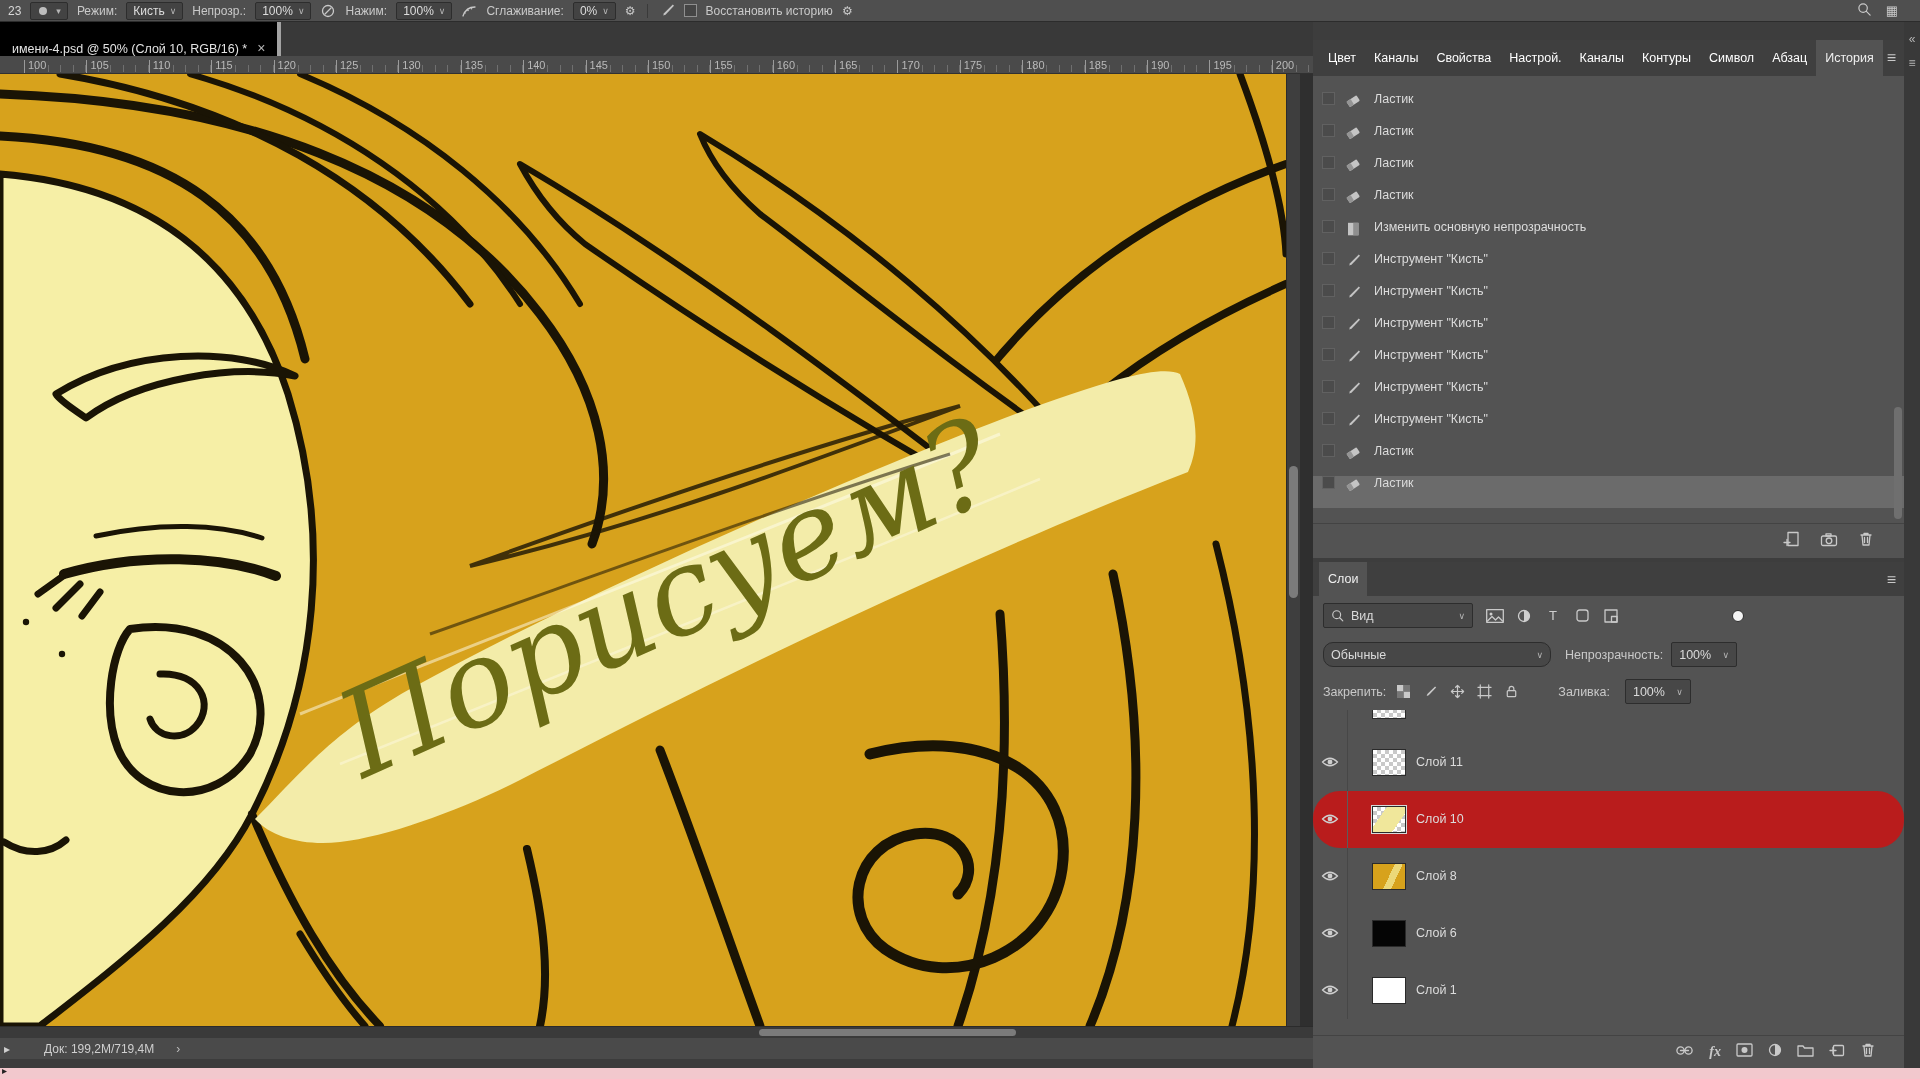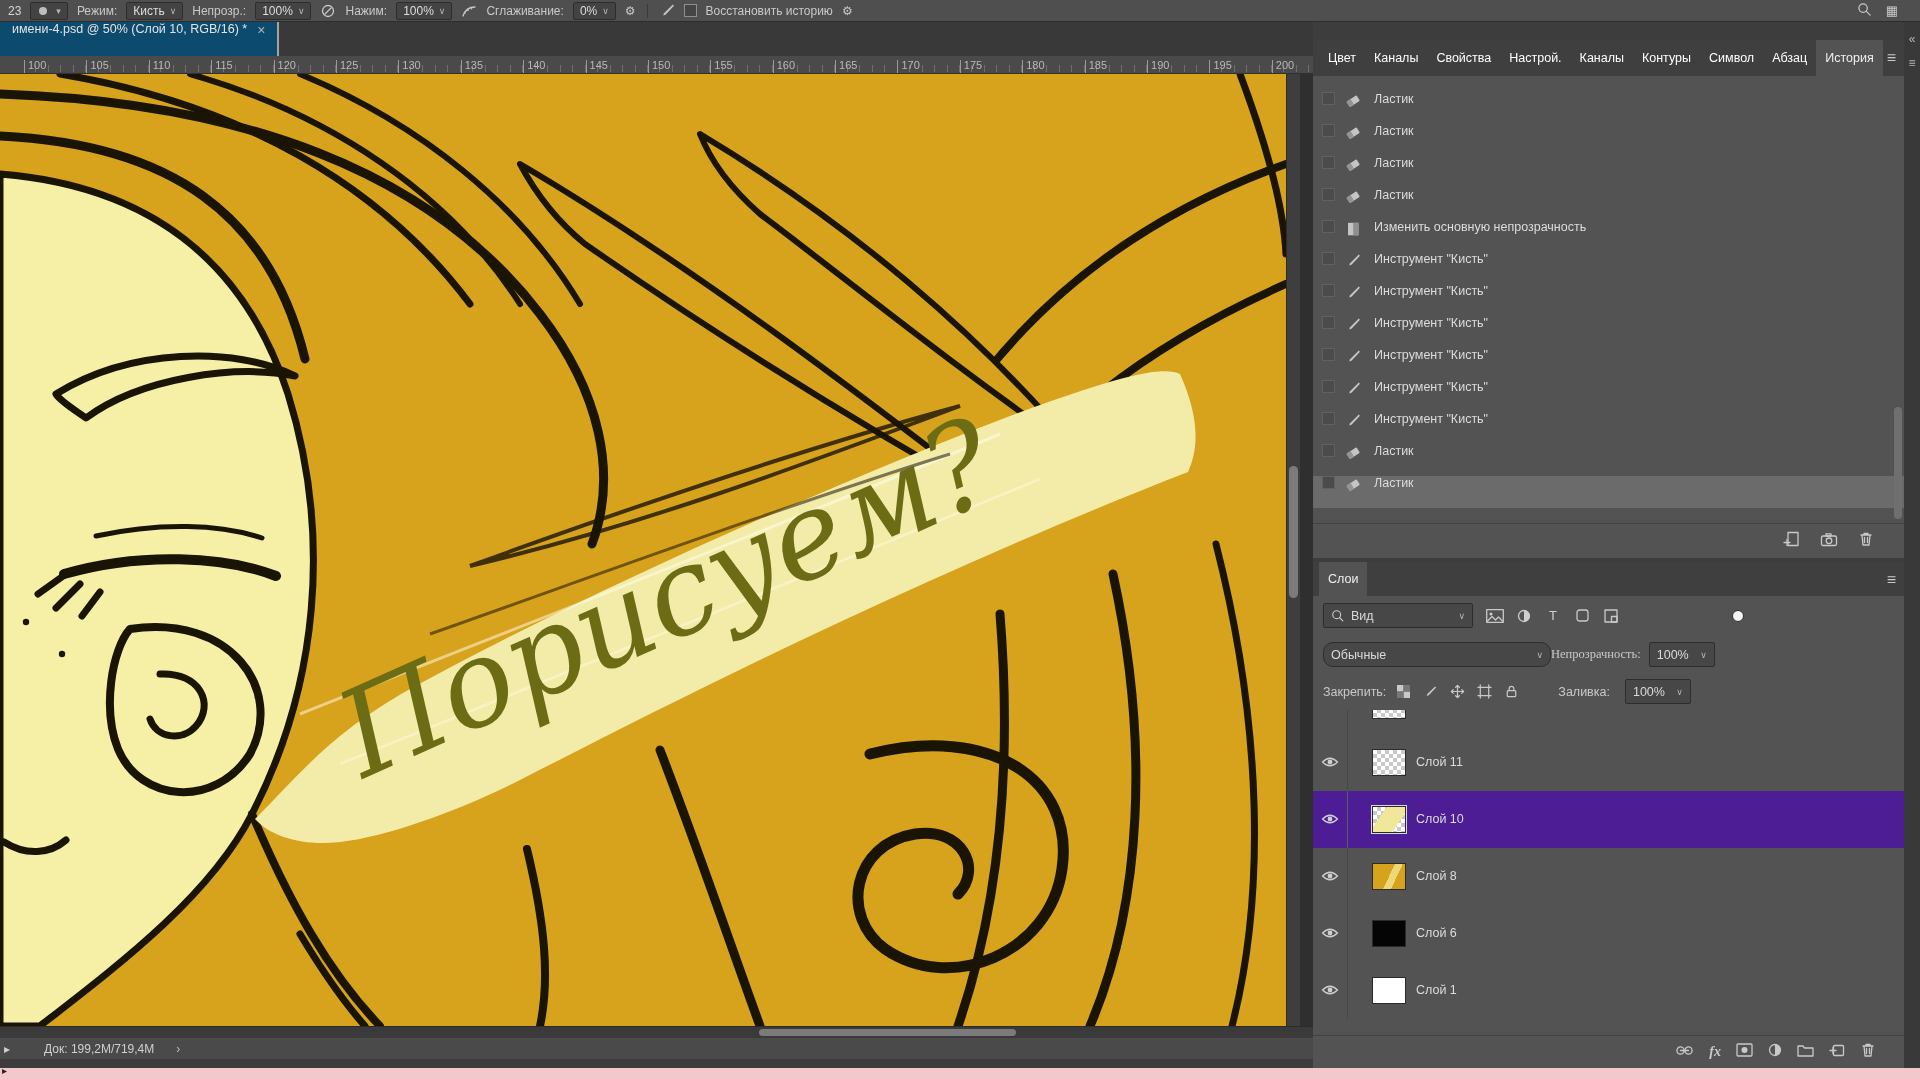--- a/index.html
+++ b/index.html
@@ -26,21 +26,21 @@
 
   
   .left-col{position:absolute;top:22px;left:0;width:1313px;height:1046px;}
   .right-col{position:absolute;top:22px;left:1313px;width:591px;height:1046px;background:#3d3d3d;display:flex;flex-direction:column;}
   .dock-strip{position:absolute;top:22px;left:1904px;width:16px;height:1046px;background:#393939;display:flex;flex-direction:column;align-items:center;padding-top:10px;box-sizing:border-box;gap:10px;}
   .pink-strip{position:absolute;left:0;top:1068px;width:1920px;height:11px;background:#f2c8cd;}
   .pink-strip .tri{position:absolute;left:2px;top:-3px;color:#222;font-size:10px;}
 
   
   .doc-tabs{height:34px;background:#393939;display:flex;align-items:stretch;}
-  .doc-tab{background:#0c4a6e;color:#e3e3e3;font-size:12.5px;display:flex;align-items:flex-start;gap:10px;padding:0 12px;border-right:2px solid #a3a3a3;}
+  .doc-tab{background:#000000;color:#e3e3e3;font-size:12.5px;display:flex;align-items:flex-end;gap:10px;padding:0 12px;border-right:4px solid #a3a3a3;}
   .doc-close{color:#b5b5b5;font-size:14px;cursor:pointer;}
 
   
   .ruler{
     position:relative;height:18px;background-color:#4a4a4a;border-bottom:1px solid #313131;
     display:flex;padding-left:24px;box-sizing:border-box;overflow:hidden;
     background-image:repeating-linear-gradient(90deg,transparent 0,transparent 11.5px,#6f6f6f 11.5px,#6f6f6f 12.48px);
     background-size:1310px 7px;background-repeat:no-repeat;background-position:24px calc(100% - 1px);
   }
   .ruler-cell{position:relative;flex:0 0 62.4px;width:62.4px;color:#b9b9b9;font-size:11px;padding:3px 0 0 4px;box-sizing:border-box;}
@@ -97,21 +97,21 @@
   .lbl{color:#c9c9c9;font-size:12.5px;}
   .val-box{width:66px;height:25px;background:#474747;border:1px solid #2d2d2d;border-radius:2px;display:flex;align-items:center;justify-content:space-between;padding:0 7px;color:#dadada;font-size:12.5px;box-sizing:border-box;cursor:pointer;}
   .lock-row{height:36px;background:#535353;display:flex;align-items:center;padding:0 10px;gap:7px;}
   .lock-icons{display:flex;gap:7px;align-items:center;}
   .licon{width:20px;height:20px;display:flex;align-items:center;justify-content:center;color:#cfcfcf;}
 
   
   .layers-list{height:326px;background:#535353;overflow:hidden;}
   .lrow{height:57px;display:flex;align-items:center;cursor:pointer;}
   .lrow.clipped{margin-top:-33px;}
-  .lrow.selected{background:#4c1d95;}
+  .lrow.selected{background:#b91c1c;border-radius:27px;}
   .leye{width:34px;align-self:stretch;display:flex;align-items:center;justify-content:center;border-right:1px solid #474747;flex:0 0 34px;cursor:pointer;}
   .lrow.selected .leye{border-right-color:#5c5c5c;}
   .lead{width:22px;display:flex;justify-content:center;color:#cfcfcf;font-size:11px;flex:0 0 22px;}
   .lead .g{display:none;}
   .lead.chevron .g{display:block;}
   .lthumb{width:34px;height:27px;margin:0 10px 0 2px;border:1px solid #2a2a2a;box-sizing:border-box;flex:0 0 34px;}
   .lrow.selected .lthumb{outline:1px solid #d8d8d8;}
   .lthumb.checker{background-image:linear-gradient(45deg,#c9c9c9 25%,transparent 25%,transparent 75%,#c9c9c9 75%),linear-gradient(45deg,#c9c9c9 25%,#fff 25%,#fff 75%,#c9c9c9 75%);background-size:8px 8px;background-position:0 0,4px 4px;background-color:#fff;}
   .lthumb.swash{background-image:linear-gradient(125deg,rgba(0,0,0,0) 28%,#f0e79b 28%,#f0e79b 74%,rgba(0,0,0,0) 74%),linear-gradient(45deg,#c9c9c9 25%,transparent 25%,transparent 75%,#c9c9c9 75%),linear-gradient(45deg,#c9c9c9 25%,#fff 25%,#fff 75%,#c9c9c9 75%);background-size:100% 100%,8px 8px,8px 8px;background-position:0 0,0 0,4px 4px;background-color:#fff;}
   .lthumb.art{background:linear-gradient(115deg,#d7a21c 50%,#ecd878 50%,#ecd878 68%,#d7a21c 68%);}
@@ -549,21 +549,21 @@
         </span>
       </span>
       <span class="toggle-dot"></span>
     </div>
 
     <div class="blend-row">
       <span class="select-box blend-select">
         <span>Обычные</span>
         <span class="chev">∨</span>
       </span>
-      <span class="lbl" style="font-family:Liberation Serif, serif;">Непрозрачность:</span>
+      <span class="lbl" style="margin-left:14px;">Непрозрачность:</span>
       <span class="val-box" style="margin-left:8px;">
         <span>100%</span>
         <span class="chev">∨</span>
       </span>
     </div>
 
     <div class="lock-row">
       <span class="lbl">Закрепить:</span>
       <span class="lock-icons">
         <span class="licon">

